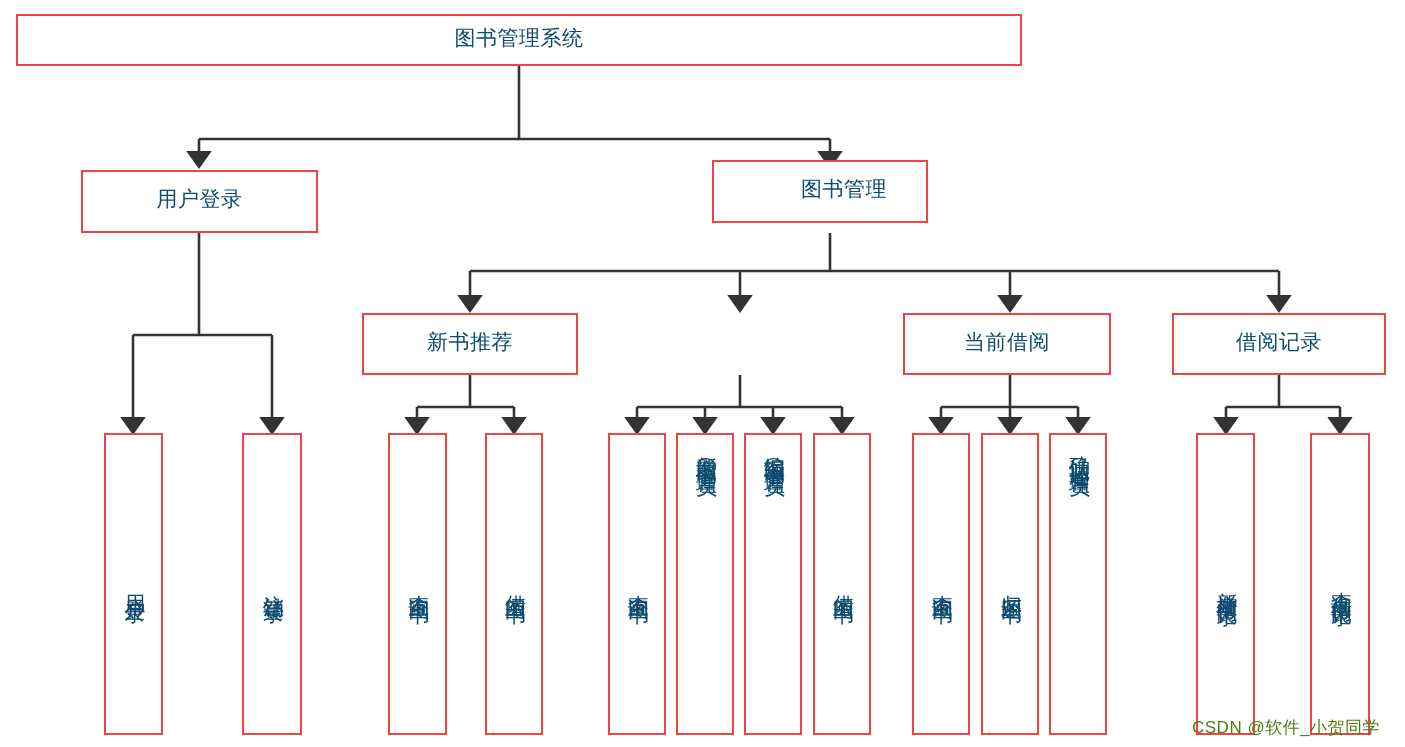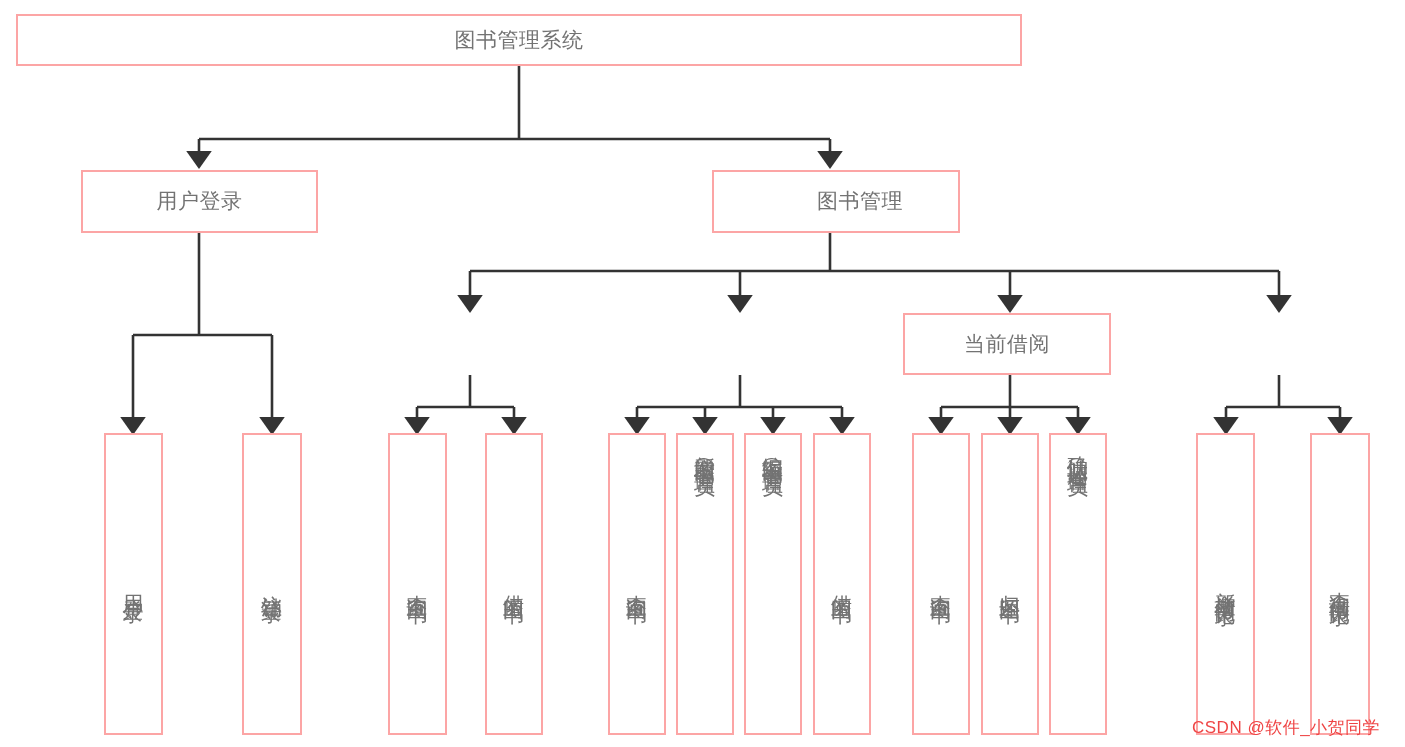--- a/index.html
+++ b/index.html
@@ -21,26 +21,27 @@
     position: absolute;
     left: 0;
     top: 0;
     width: 1405px;
     height: 747px;
     pointer-events: none;
   }
   .node {
     position: absolute;
     box-sizing: border-box;
-    border: 2px solid #fca5a5;
+    border: 2px solid #ef4444;
     background: #ffffff;
     display: flex;
     align-items: center;
     justify-content: center;
-    color: #737373;
+    color: #0c4a6e;
+    font-family: Liberation Mono, monospace;
   }
   .node .lbl {
     display: block;
     text-align: center;
     line-height: 1.18;
     letter-spacing: 0.5px;
   }
   
   .node.horiz .lbl {
     writing-mode: horizontal-tb;
@@ -59,21 +60,21 @@
     letter-spacing: 3px;
     line-height: 1;
     white-space: nowrap;
   }
   .node.vert.centerv {
     align-items: center;
     padding-top: 0;
   }
   .watermark {
     position: absolute;
-    color: #ef4444;
+    color: #4d7c0f;
     font-size: 17px;
     white-space: nowrap;
     letter-spacing: 0.5px;
   }
 </style>
 </head>
 <body>
 
 <div id="canvas">
 
@@ -128,30 +129,36 @@
   </svg>
 
   <div class="node horiz" style="left:16px; top:14px; width:1006px; height:52px;">
     <span class="lbl">图书管理系统</span>
   </div>
 
   <div class="node horiz" style="left:81px; top:170px; width:237px; height:63px;">
     <span class="lbl">用户登录</span>
   </div>
 
-  <div class="node horiz" style="left:712px; top:170px; width:248px; height:63px;padding-left:48px;">
+  <div class="node horiz" style="left:712px; top:160px; width:216px; height:63px;padding-left:48px;">
     <span class="lbl">图书管理</span>
   </div>
 
+  <div class="node horiz" style="left:362px; top:313px; width:216px; height:62px;">
+    <span class="lbl">新书推荐</span>
+  </div>
 
 
   <div class="node horiz" style="left:903px; top:313px; width:208px; height:62px;">
     <span class="lbl">当前借阅</span>
   </div>
 
+  <div class="node horiz" style="left:1172px; top:313px; width:214px; height:62px;">
+    <span class="lbl">借阅记录</span>
+  </div>
 
   <div class="node vert centerv" style="left:104px; top:433px; width:59px; height:302px;">
     <span class="lbl">用户登录</span>
   </div>
 
   <div class="node vert centerv" style="left:242px; top:433px; width:60px; height:302px;">
     <span class="lbl">注销登录</span>
   </div>
 
   <div class="node vert centerv" style="left:388px; top:433px; width:59px; height:302px;">

